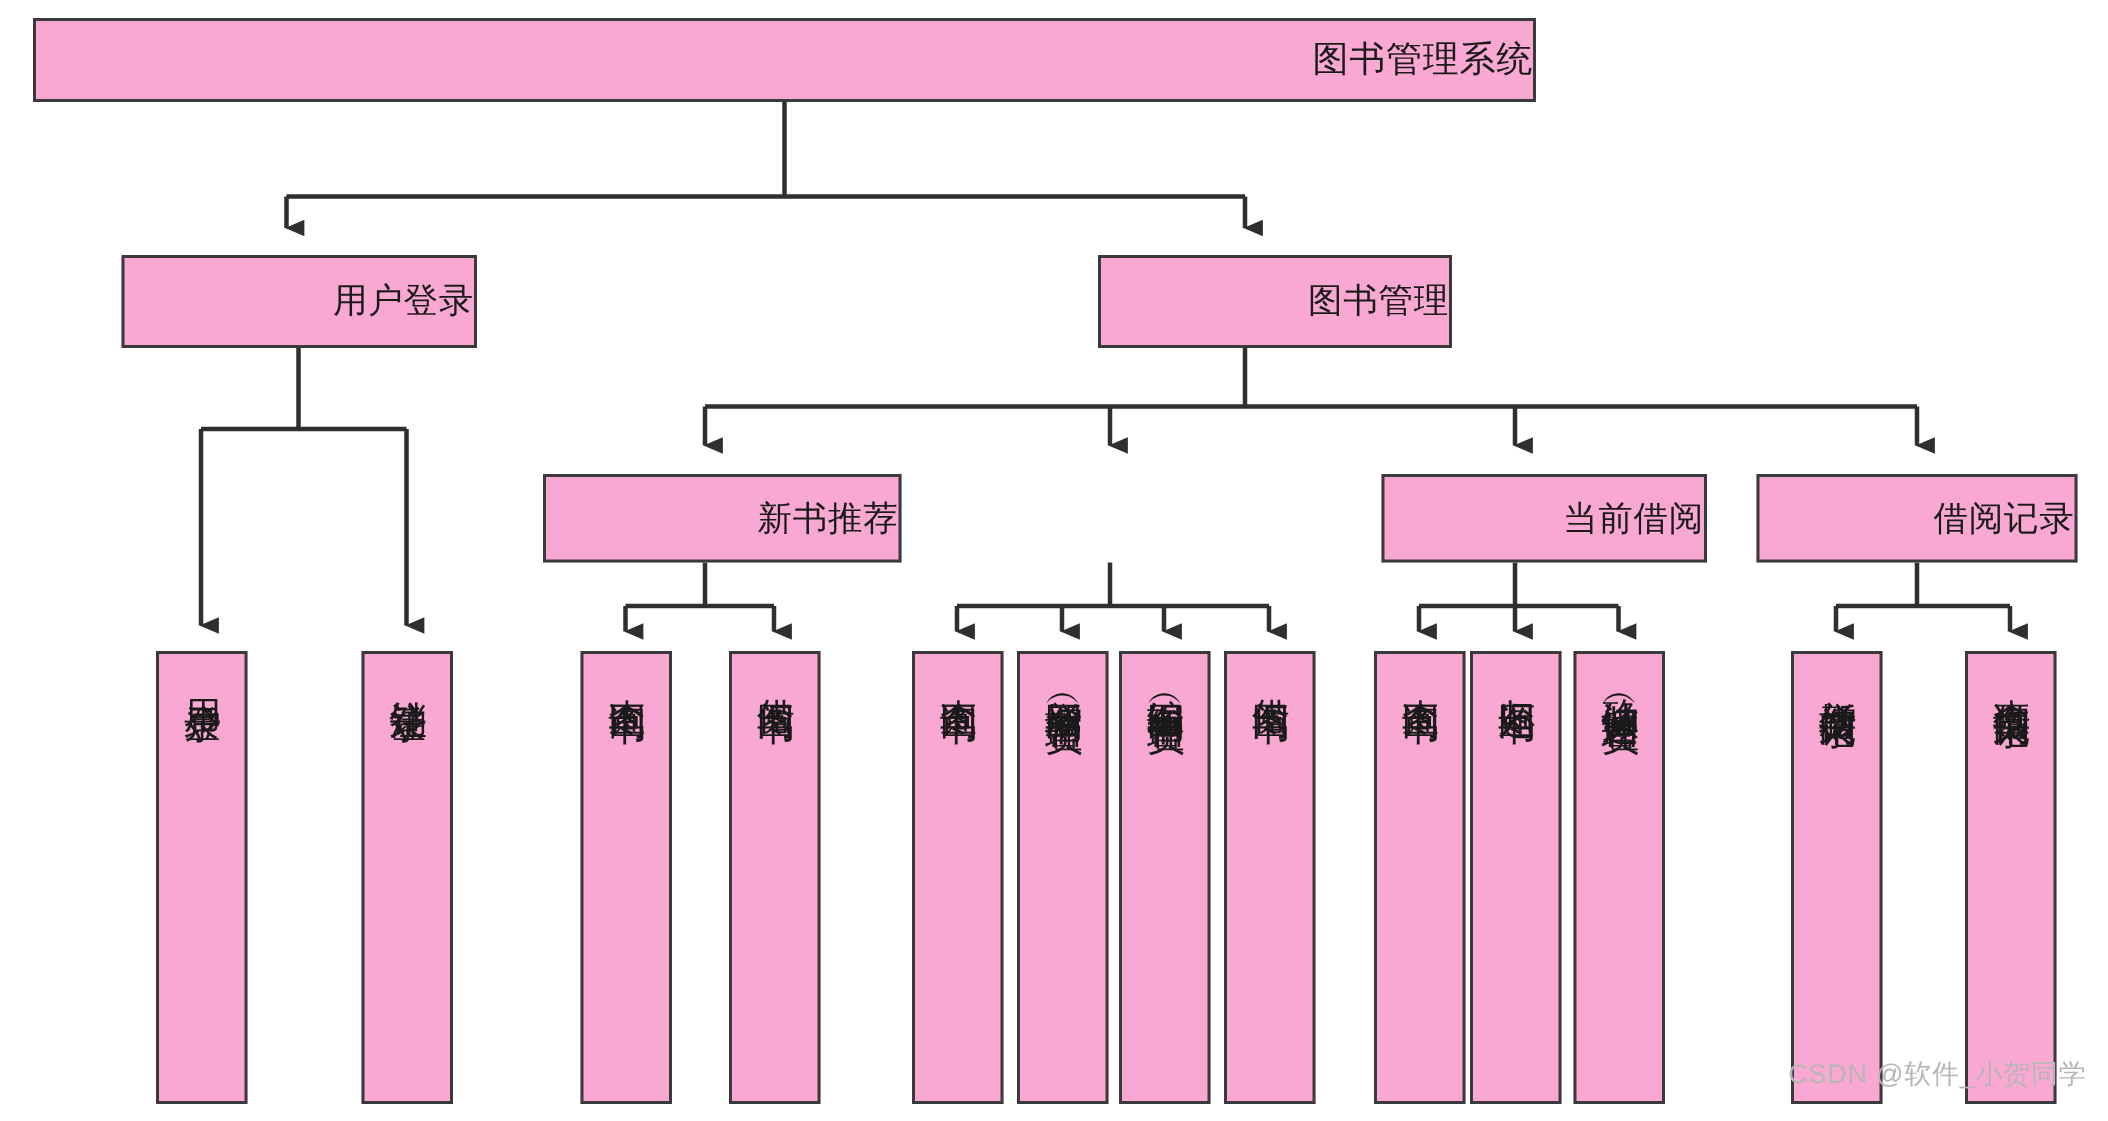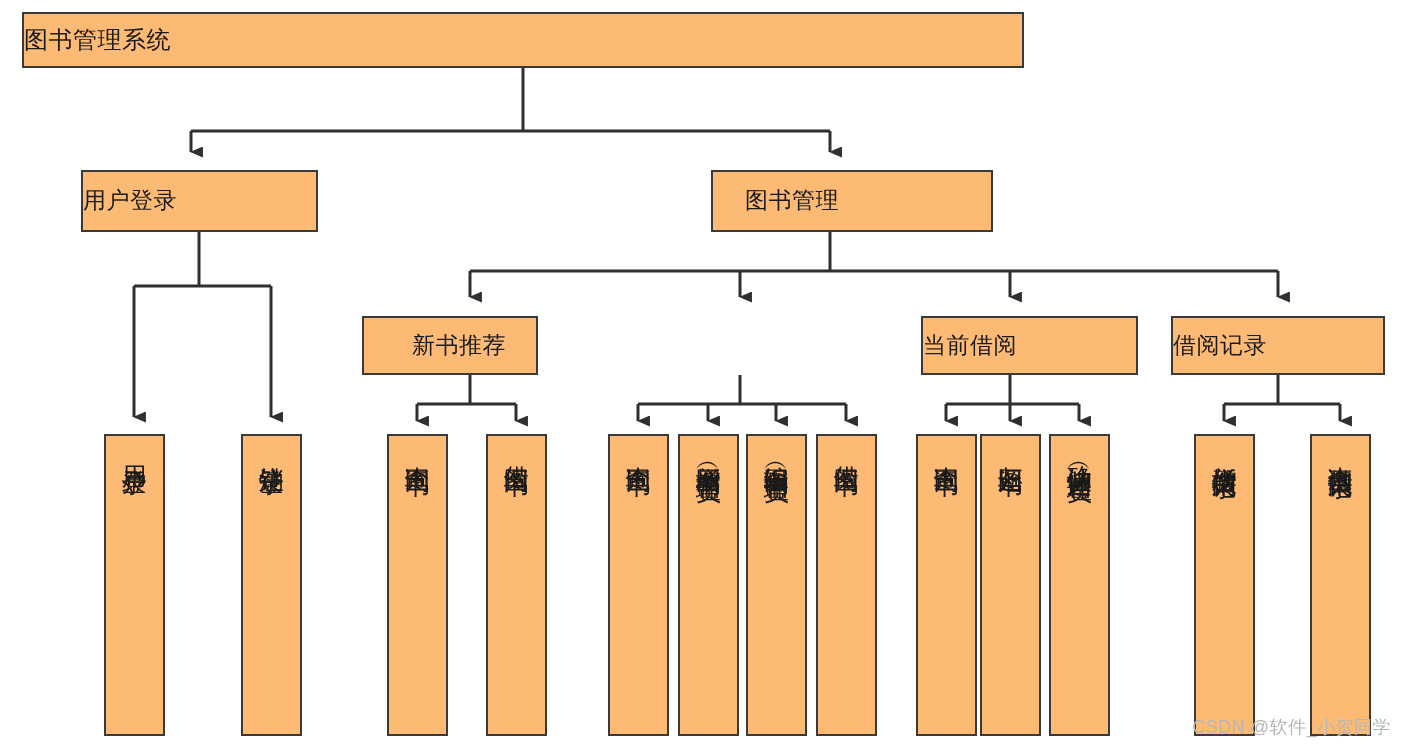--- a/index.html
+++ b/index.html
@@ -23,25 +23,25 @@
     position: absolute;
     left: 0;
     top: 0;
     width: 1405px;
     height: 747px;
     pointer-events: none;
   }
   .node {
     position: absolute;
     box-sizing: border-box;
-    background: #fdba74;
+    background: #f9a8d4;
     border: 2.5px solid #3a3a3a;
     display: flex;
     align-items: center;
-    justify-content: flex-start;
+    justify-content: flex-end;
     color: #1a1a1a;
     z-index: 2;
   }
   .node-label {
     display: block;
     text-align: center;
     line-height: 1.18;
     white-space: pre;
   }
   .node.horizontal .node-label {
@@ -59,21 +59,21 @@
     letter-spacing: 2px;
     line-height: 1.05;
     margin: 0 auto;
   }
   .node.root .node-label {
     font-size: 24px;
   }
   #watermark {
     position: absolute;
     right: 14px;
-    bottom: 8px;
+    bottom: 19px;
     font-size: 18px;
     color: #b6b6b6;
     letter-spacing: 0.5px;
     z-index: 5;
     white-space: pre;
   }
 </style>
 </head>
 <body>
 
@@ -129,25 +129,25 @@
     </g>
   </svg>
 
   <div class="node horizontal root" style="left:22px; top:12px; width:1002px; height:56px;">
     <span class="node-label">图书管理系统</span>
   </div>
 
   <div class="node horizontal" style="left:81px; top:170px; width:237px; height:62px;">
     <span class="node-label">用户登录</span>
   </div>
-  <div class="node horizontal" style="left:711px; top:170px; width:282px; height:62px;padding-left:32px;">
+  <div class="node horizontal" style="left:732px; top:170px; width:236px; height:62px;padding-left:32px;">
     <span class="node-label">图书管理</span>
   </div>
 
-  <div class="node horizontal" style="left:362px; top:316px; width:176px; height:59px;padding-left:48px;">
+  <div class="node horizontal" style="left:362px; top:316px; width:239px; height:59px;padding-left:48px;">
     <span class="node-label">新书推荐</span>
   </div>
   <div class="node horizontal" style="left:901px; top:316px; width:217px; height:59px;margin-left:20px;">
     <span class="node-label">当前借阅</span>
   </div>
   <div class="node horizontal" style="left:1171px; top:316px; width:214px; height:59px;">
     <span class="node-label">借阅记录</span>
   </div>
 
   <div class="node vertical" style="left:104px; top:434px; width:61px; height:302px;">

